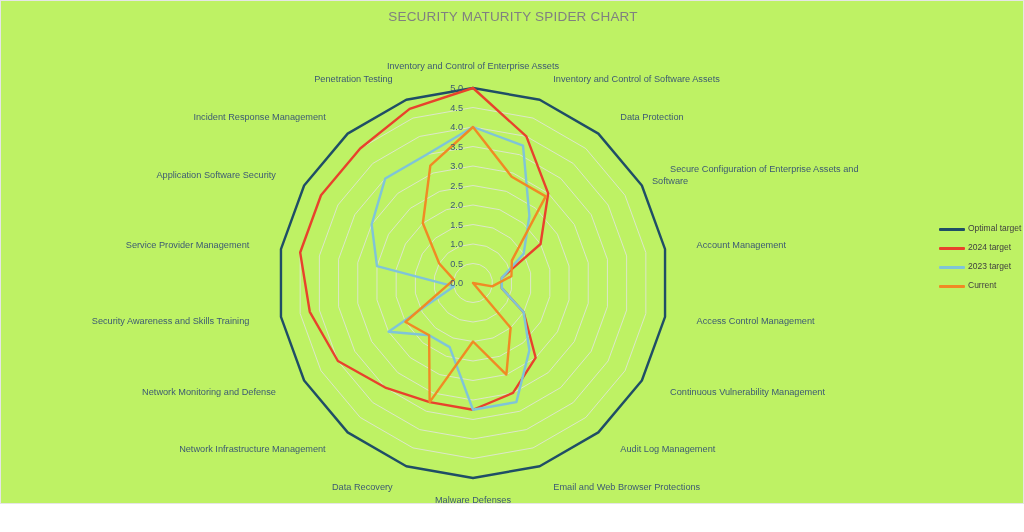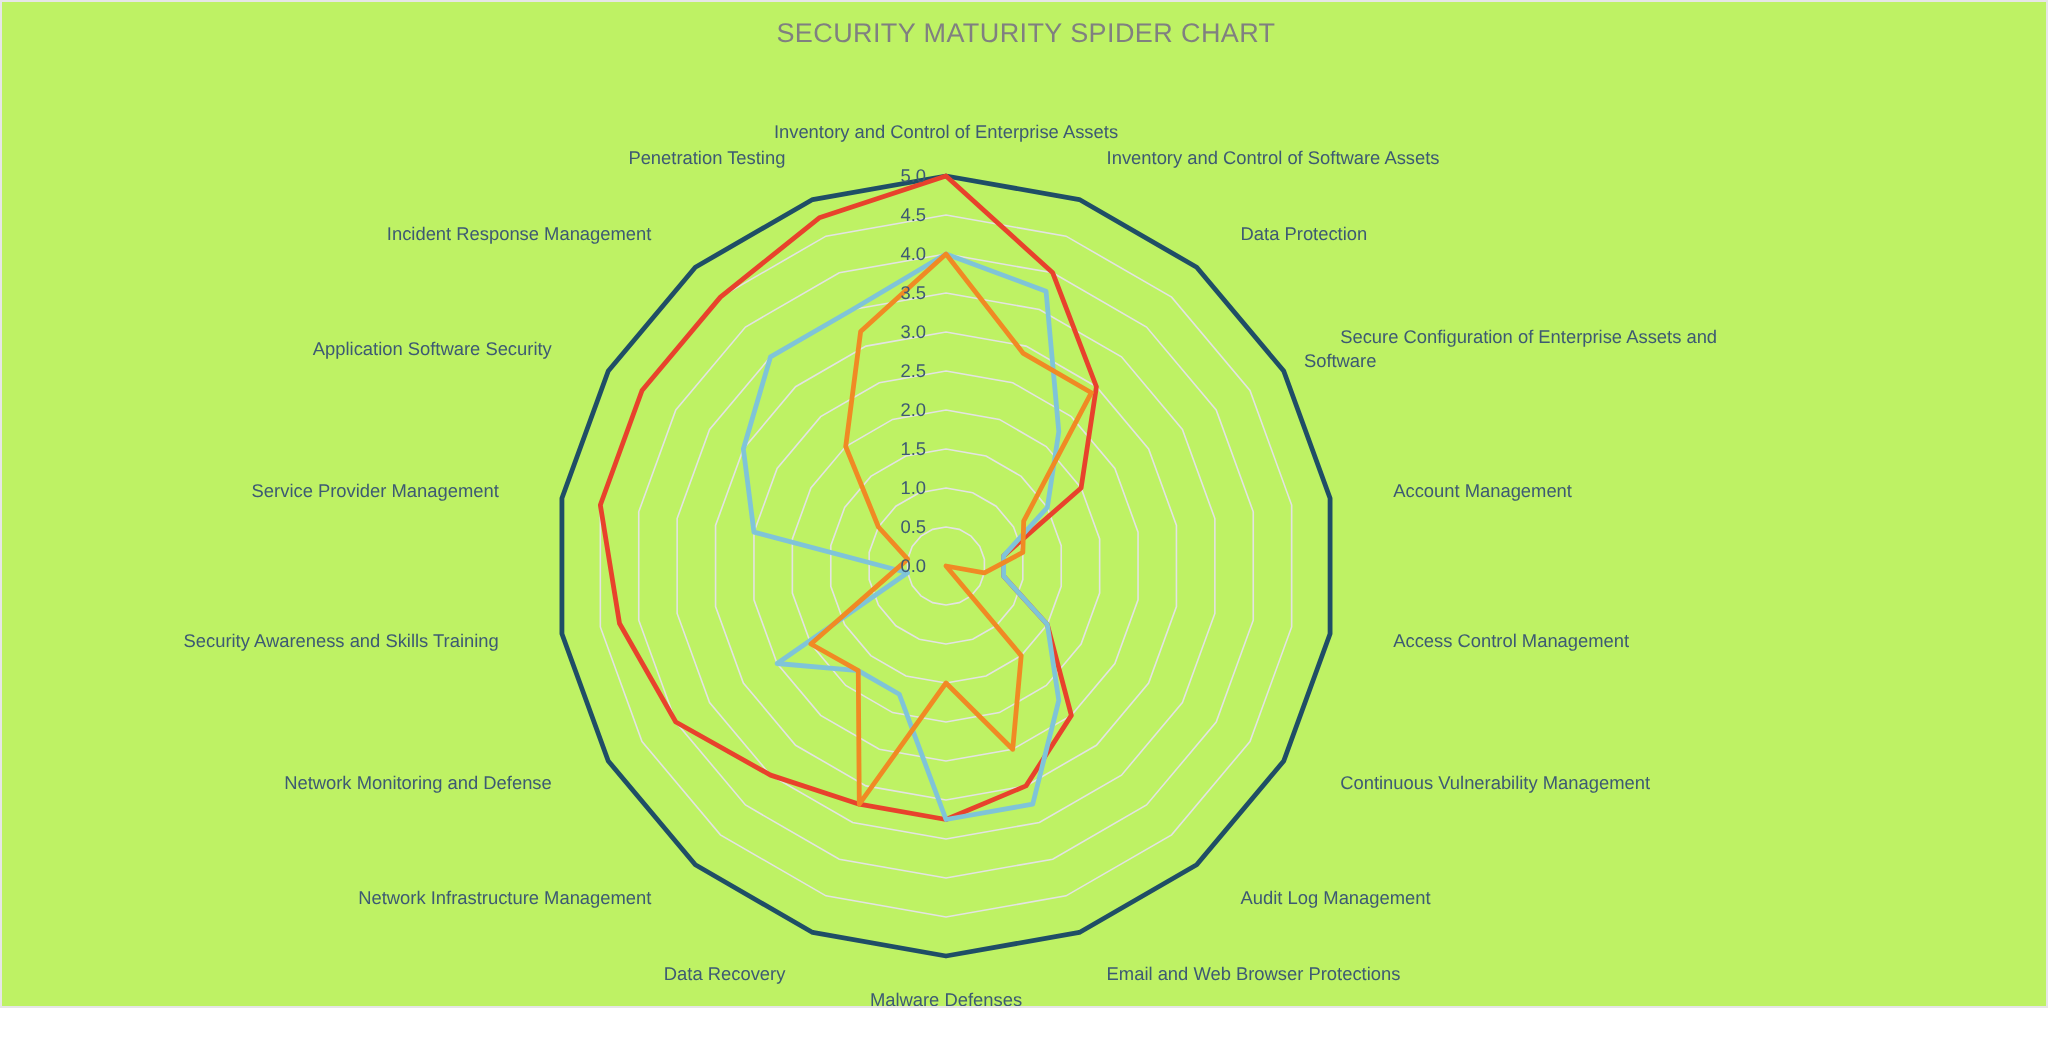--- a/index.html
+++ b/index.html
@@ -139,14 +139,32 @@
           <text class="axis-label" x="274.9" y="393.5" text-anchor="end"><tspan x="274.9" dy="0">Network Monitoring and Defense</tspan></text>
           <text class="axis-label" x="248.4" y="322.7" text-anchor="end"><tspan x="248.4" dy="0">Security Awareness and Skills Training</tspan></text>
           <text class="axis-label" x="248.4" y="247.3" text-anchor="end"><tspan x="248.4" dy="0">Service Provider Management</tspan></text>
           <text class="axis-label" x="274.9" y="176.5" text-anchor="end"><tspan x="274.9" dy="0">Application Software Security</tspan></text>
           <text class="axis-label" x="324.7" y="118.8" text-anchor="end"><tspan x="324.7" dy="0">Incident Response Management</tspan></text>
           <text class="axis-label" x="391.7" y="81.1" text-anchor="end"><tspan x="391.7" dy="0">Penetration Testing</tspan></text>
         </g>
       </svg>
   </div>
 
+  <div id="legend">
+      <div class="legend-row">
+        <span class="legend-swatch" style="background: rgb(31, 78, 102);"></span>
+        <span class="legend-label">Optimal target</span>
+      </div>
+      <div class="legend-row">
+        <span class="legend-swatch" style="background: rgb(232, 66, 44);"></span>
+        <span class="legend-label">2024 target</span>
+      </div>
+      <div class="legend-row">
+        <span class="legend-swatch" style="background: rgb(127, 196, 216);"></span>
+        <span class="legend-label">2023 target</span>
+      </div>
+      <div class="legend-row">
+        <span class="legend-swatch" style="background: rgb(240, 138, 36);"></span>
+        <span class="legend-label">Current</span>
+      </div>
+    </div>
 
 </div>
 
 </body></html>

